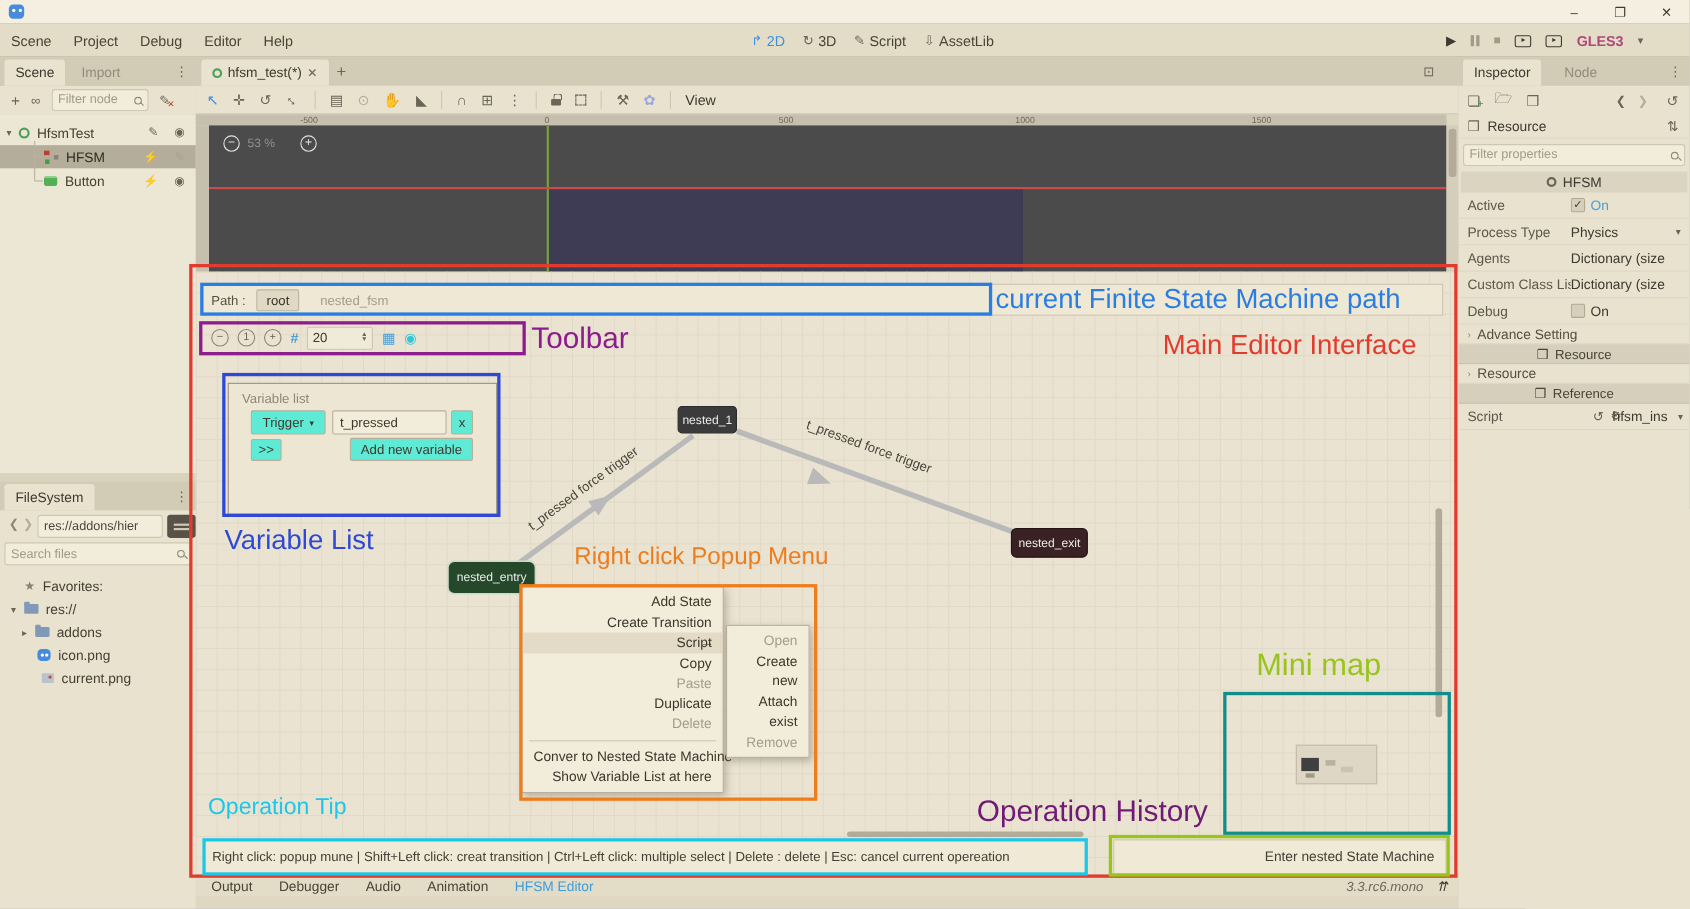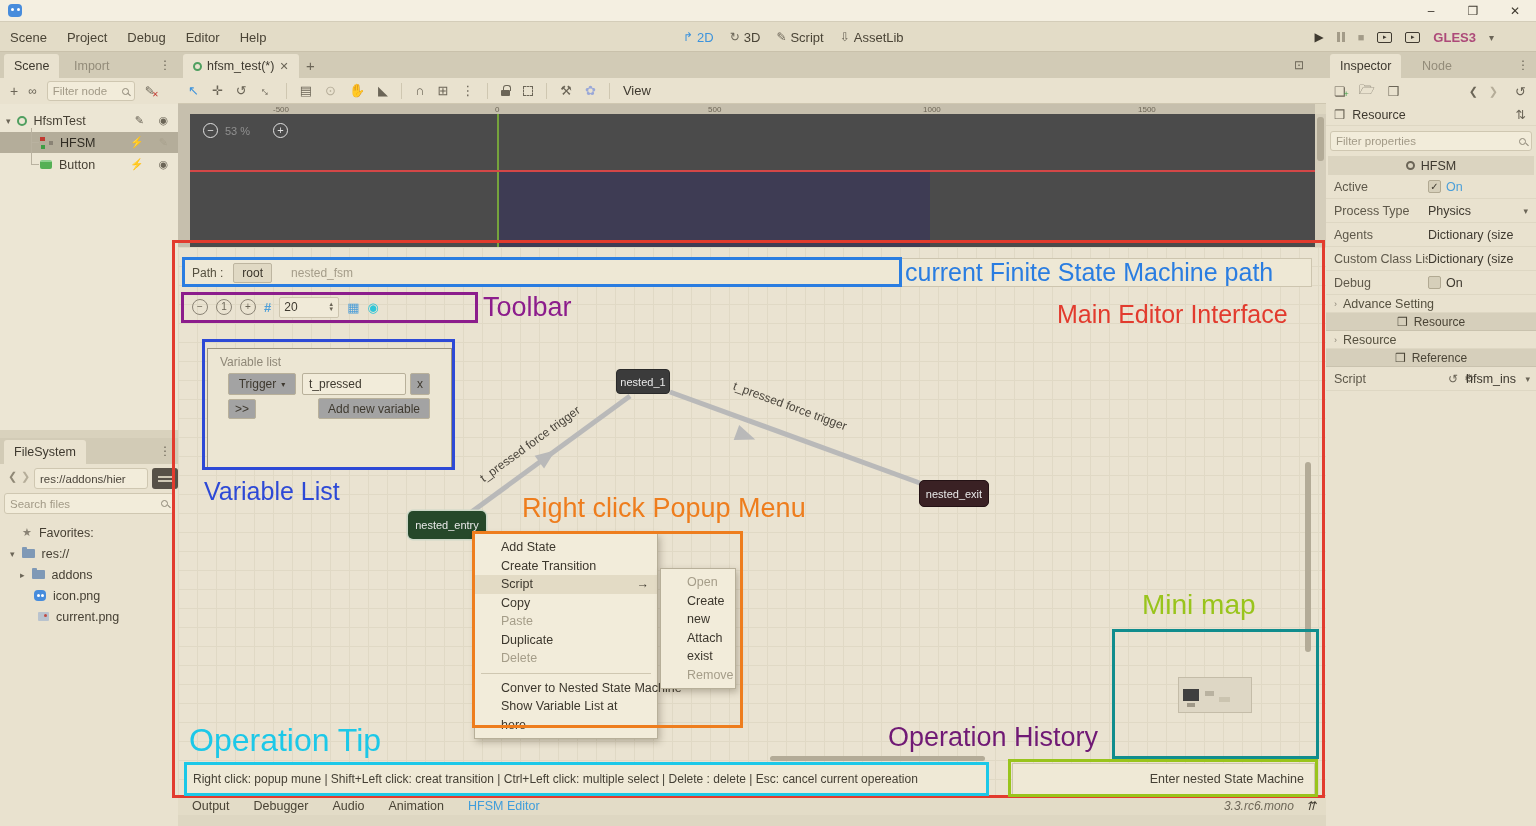--- a/index.html
+++ b/index.html
@@ -73,25 +73,25 @@
     background-image: linear-gradient(#e0d9c5 1px, transparent 1px), linear-gradient(90deg, #e0d9c5 1px, transparent 1px);
     background-size: 19px 19px; overflow: hidden; }
   .pathbar { position: absolute; left: 5px; top: 11px; width: 1129px; height: 29px; background: #eee8d5; border: 1px solid #cdc5af; display: flex; align-items: center; font-size: 12px; color: #55503f; padding-left: 8px; gap: 10px; }
   .pathbtn { background: #e0d9c4; border: 1px solid #bdb5a0; border-radius: 2px; padding: 2px 8px; color: #3a352b; }
   .pathbtn.dim { background: transparent; border-color: transparent; color: #a49c89; }
   .hfsmtb { position: absolute; left: 14px; top: 48px; height: 24px; display: flex; align-items: center; gap: 8px; }
   .circbtn { width: 16px; height: 16px; border: 1.3px solid #8a8375; border-radius: 50%; font-size: 10px; line-height: 13px; text-align: center; color: #6b6557; }
   .spin { width: 60px; height: 21px; background: #f0ead8; border: 1px solid #cdc5af; border-radius: 2px; display: flex; align-items: center; justify-content: space-between; padding: 0 4px; font-size: 12px; color: #3e392f; }
   .spin .arr { font-size: 6px; line-height: 5px; color: #6b6557; text-align: center; }
   .varlist { position: absolute; left: 29px; top: 101px; width: 245px; height: 120px; background: #ece6d3; border: 1px solid #9a927e; font-size: 12px; }
-  .vbtn { position: absolute; background: #a3a3a3; border: 1px solid #b8b09a; border-radius: 2px; font-size: 12px; color: #3e392f; display: flex; align-items: center; justify-content: center; }
+  .vbtn { position: absolute; background: #5eead4; border: 1px solid #b8b09a; border-radius: 2px; font-size: 12px; color: #3e392f; display: flex; align-items: center; justify-content: center; }
   .state { position: absolute; color: #e9e9e9; font-size: 11px; display: flex; align-items: center; justify-content: center; border-radius: 5px; }
   .edgelabel { position: absolute; font-size: 12px; color: #4a453c; white-space: nowrap; }
   .popup { position: absolute; background: #f2ecda; border: 1px solid #b7af99; box-shadow: 2px 3px 7px rgba(60,50,30,.3); font-size: 12.5px; color: #3c372d; padding: 4px 0; z-index: 5; }
-  .popup .item { line-height: 18.5px; padding: 0 26px; position: relative; }
+  .popup .item { line-height: 18.5px; padding: 0 10px; position: relative; text-align: right; }
   .popup .item.dis { color: #a59d89; }
   .popup .item.hl { background: #e3dbc5; }
   .popup .item .subarr { position: absolute; right: 8px; }
   .popup hr { border: none; border-top: 1px solid #cfc7b1; margin: 5px 6px; }
   .minimap-vp { position: absolute; left: 1000px; top: 430px; width: 74px; height: 36px; background: #ded7c5; border: 1px solid #c4bca8; }
   .minimap-vp i { position: absolute; }
   .sbar { position: absolute; background: #b3ab97; border-radius: 3px; }
   .tipbar { position: absolute; background: #efe9d6; border: 1px solid #cdc5af; font-size: 12px; color: #454035; display: flex; align-items: center; }
 
   
@@ -496,24 +496,24 @@
   <div class="ann annbox" style="left:182px;top:257px;width:720px;height:30px;border-color:#2a7de1;"></div>
   <div class="ann annlab" style="left:905px;top:258px;color:#2a7de1;">current Finite State Machine path</div>
 
   <div class="ann annbox" style="left:181px;top:292px;width:297px;height:31px;border-color:#8c1d8c;"></div>
   <div class="ann annlab" style="left:483px;top:292px;color:#8c1d8c;font-size:27px;">Toolbar</div>
 
   <div class="ann annbox" style="left:202px;top:339px;width:253px;height:131px;border-color:#2d49d6;"></div>
   <div class="ann annlab" style="left:204px;top:477px;color:#2d49d6;">Variable List</div>
 
   <div class="ann annbox" style="left:472px;top:531px;width:271px;height:197px;border-color:#ee7d1d;z-index:11;"></div>
-  <div class="ann annlab" style="left:522px;top:493px;color:#ee7d1d;font-size:27px;">Right click Popup Menu</div>
+  <div class="ann annlab" style="left:522px;top:493px;color:#ee7d1d;font-size:22px;">Right click Popup Menu</div>
 
   <div class="ann annbox" style="left:1112px;top:629px;width:207px;height:130px;border-color:#108d8d;"></div>
   <div class="ann annlab" style="left:1142px;top:589px;color:#99c41c;font-size:28px;">Mini map</div>
 
   <div class="ann annbox" style="left:184px;top:762px;width:805px;height:34px;border-color:#1cc8e8;"></div>
-  <div class="ann annlab" style="left:189px;top:722px;color:#1cc8e8;font-size:32px;">Operation Tip</div>
+  <div class="ann annlab" style="left:189px;top:722px;color:#1cc8e8;font-size:21px;">Operation Tip</div>
 
   <div class="ann annbox" style="left:1008px;top:759px;width:310px;height:38px;border-color:#99c41c;"></div>
   <div class="ann annlab" style="left:888px;top:722px;color:#701a75;font-size:27px;">Operation History</div>
 
 </div>
 
 </body></html>

